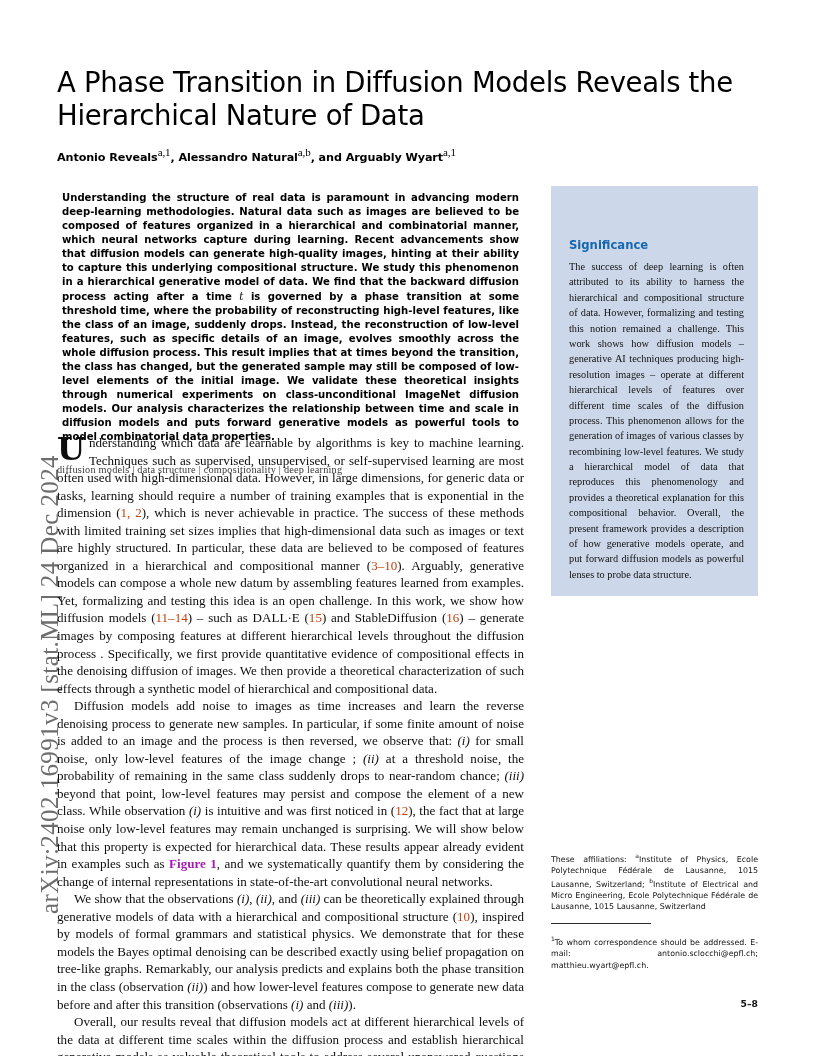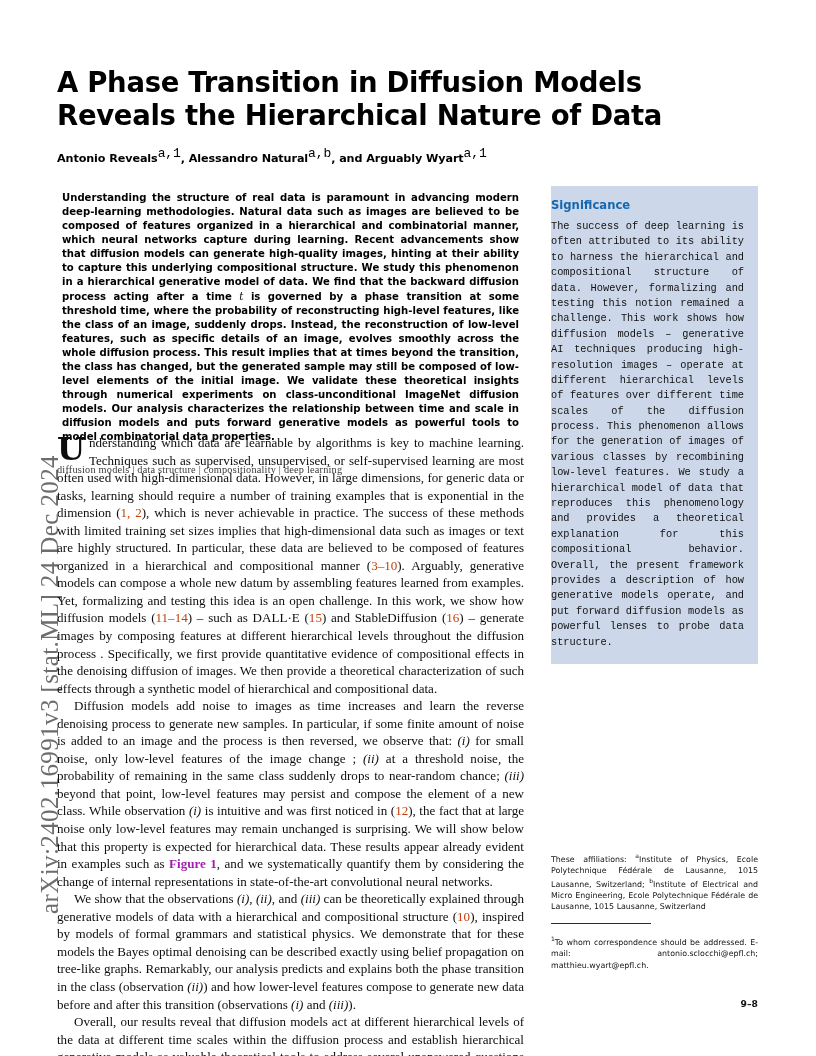--- a/index.html
+++ b/index.html
@@ -51,39 +51,39 @@
   
   #title-block {
     position: absolute;
     left: 57px;
     top: 66px;
     width: 700px;
   }
   #paper-title {
     font-family: "DejaVu Sans", sans-serif;
     font-size: 27.5px;
-    font-weight: bold;
+    font-weight: normal;
     line-height: 1.21;
     letter-spacing: -0.3px;
     color: #000;
     margin: 0;
   }
   #author-line {
     margin-top: 13px;
     font-family: "DejaVu Sans", sans-serif;
     font-size: 11.2px;
     font-weight: bold;
     color: #000;
     letter-spacing: -0.1px;
   }
   .sup {
-    font-size: 13px;
+    font-size: 11px;
     vertical-align: super;
     font-weight: normal;
-    font-family: Liberation Mono, monospace;
+    font-family: Liberation Serif, serif;
   }
 
   
   #abstract-col {
     position: absolute;
     left: 57px;
     top: 186px;
     width: 467px;
   }
   #abstract-text {
@@ -137,31 +137,32 @@
   
   #significance-box {
     position: absolute;
     left: 551px;
     top: 186px;
     width: 207px;
     background: #ccd8e9;
     padding: 0;
   }
   #significance-inner {
-    padding: 12px 14px 14px 0;
+    padding: 12px 14px 14px 18px;
+    margin-top: 40px;
   }
   #significance-title {
     font-family: "DejaVu Sans", sans-serif;
     font-size: 11.6px;
     font-weight: bold;
     color: #1567b0;
     margin: 0 0 7px 0;
   }
   #significance-text {
-    font-family: Liberation Mono, monospace;
+    font-family: Liberation Serif, serif;
     font-size: 10.3px;
     line-height: 1.495;
     text-align: justify;
     color: #101010;
     margin: 0;
   }
 
   
   #affiliations {
     position: absolute;
@@ -248,15 +249,15 @@
 
     <p class="body-par">Overall, our results reveal that diffusion models act at different hierarchical levels of the data at different time scales within the diffusion process and establish hierarchical generative models as valuable theoretical tools to address several unanswered questions in machine learning.</p>
   </div>
 
   <div id="affiliations"><span>These affiliations: </span><span class="supa">a</span><span>Institute of Physics, Ecole Polytechnique Fédérale de Lausanne, 1015 Lausanne, Switzerland; </span><span class="supa">b</span><span>Institute of Electrical and Micro Engineering, Ecole Polytechnique Fédérale de Lausanne, 1015 Lausanne, Switzerland</span></div>
 
   <div id="footnote-rule"></div>
 
   <div id="correspondence"><span class="supa">1</span><span>To whom correspondence should be addressed. E-mail: antonio.sclocchi@epfl.ch; matthieu.wyart@epfl.ch.</span></div>
 
-  <div id="page-footer">9–8</div>
+  <div id="page-footer">5–8</div>
 
 </div>
 
 </body></html>

